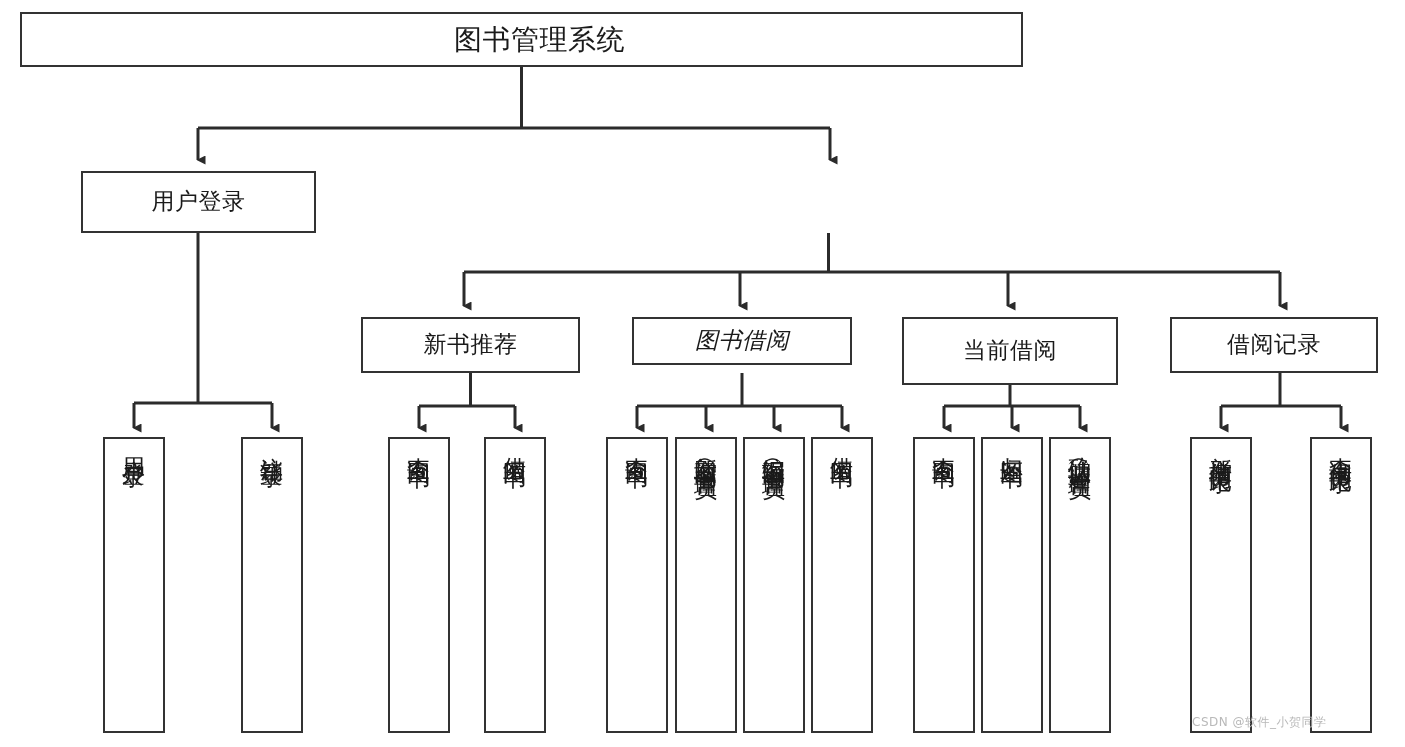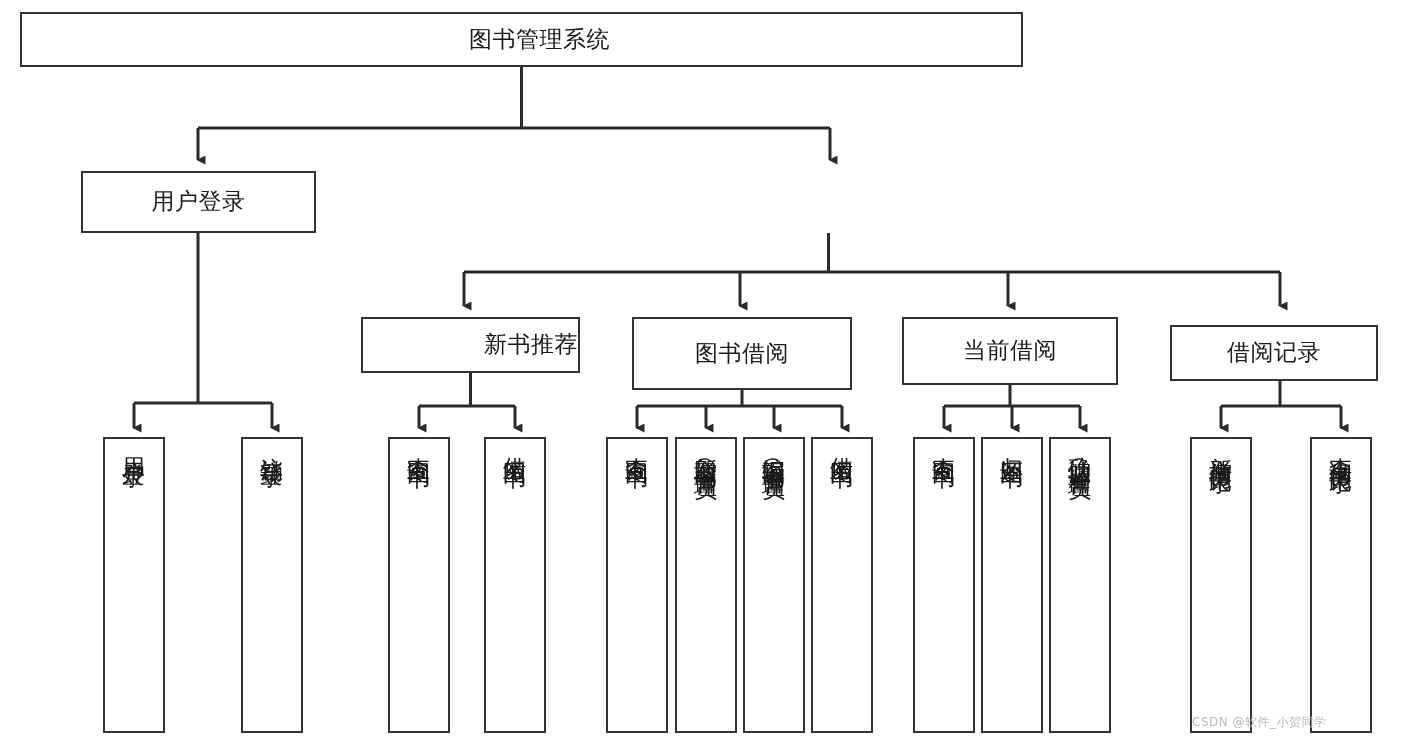--- a/index.html
+++ b/index.html
@@ -41,21 +41,21 @@
     display: block;
     text-align: center;
     line-height: 1.18;
     letter-spacing: 0.5px;
     white-space: nowrap;
   }
   .node.horizontal .node-label {
     font-size: 23px;
   }
   .node.root .node-label {
-    font-size: 23px;
+    font-size: 28px;
     margin-left: 36px;
   }
   .node.vertical {
     align-items: flex-start;
     justify-content: center;
     padding-top: 0;
   }
   .node.vertical .node-label {
     writing-mode: vertical-rl;
     text-orientation: upright;
@@ -134,30 +134,30 @@
   </svg>
 
   <div class="node root horizontal" style="left: 20px; top: 12px; width: 1003px; height: 55px;">
     <span class="node-label">图书管理系统</span>
   </div>
 
   <div class="node horizontal" style="left: 81px; top: 171px; width: 235px; height: 62px;">
     <span class="node-label">用户登录</span>
   </div>
 
-  <div class="node horizontal" style="left: 361px; top: 317px; width: 219px; height: 56px; justify-content: flex-end;">
+  <div class="node horizontal" style="left: 361px; top: 317px; width: 219px; height: 56px;">
     <span class="node-label">新书推荐</span>
   </div>
-  <div class="node horizontal" style="left: 632px; top: 317px; width: 220px; height: 73px;">
+  <div class="node horizontal" style="left: 632px; top: 317px; width: 220px; height: 48px; font-style: italic;">
     <span class="node-label">图书借阅</span>
   </div>
   <div class="node horizontal" style="left: 902px; top: 317px; width: 216px; height: 68px;">
     <span class="node-label">当前借阅</span>
   </div>
-  <div class="node horizontal" style="left: 1170px; top: 325px; width: 208px; height: 56px;">
+  <div class="node horizontal" style="left: 1170px; top: 317px; width: 208px; height: 56px;">
     <span class="node-label">借阅记录</span>
   </div>
 
   <div class="node vertical" style="left: 103px; top: 437px; width: 62px; height: 296px;">
     <span class="node-label">用户登录</span>
   </div>
   <div class="node vertical" style="left: 241px; top: 437px; width: 62px; height: 296px;">
     <span class="node-label">注销登录</span>
   </div>
   <div class="node vertical" style="left: 388px; top: 437px; width: 62px; height: 296px;">

